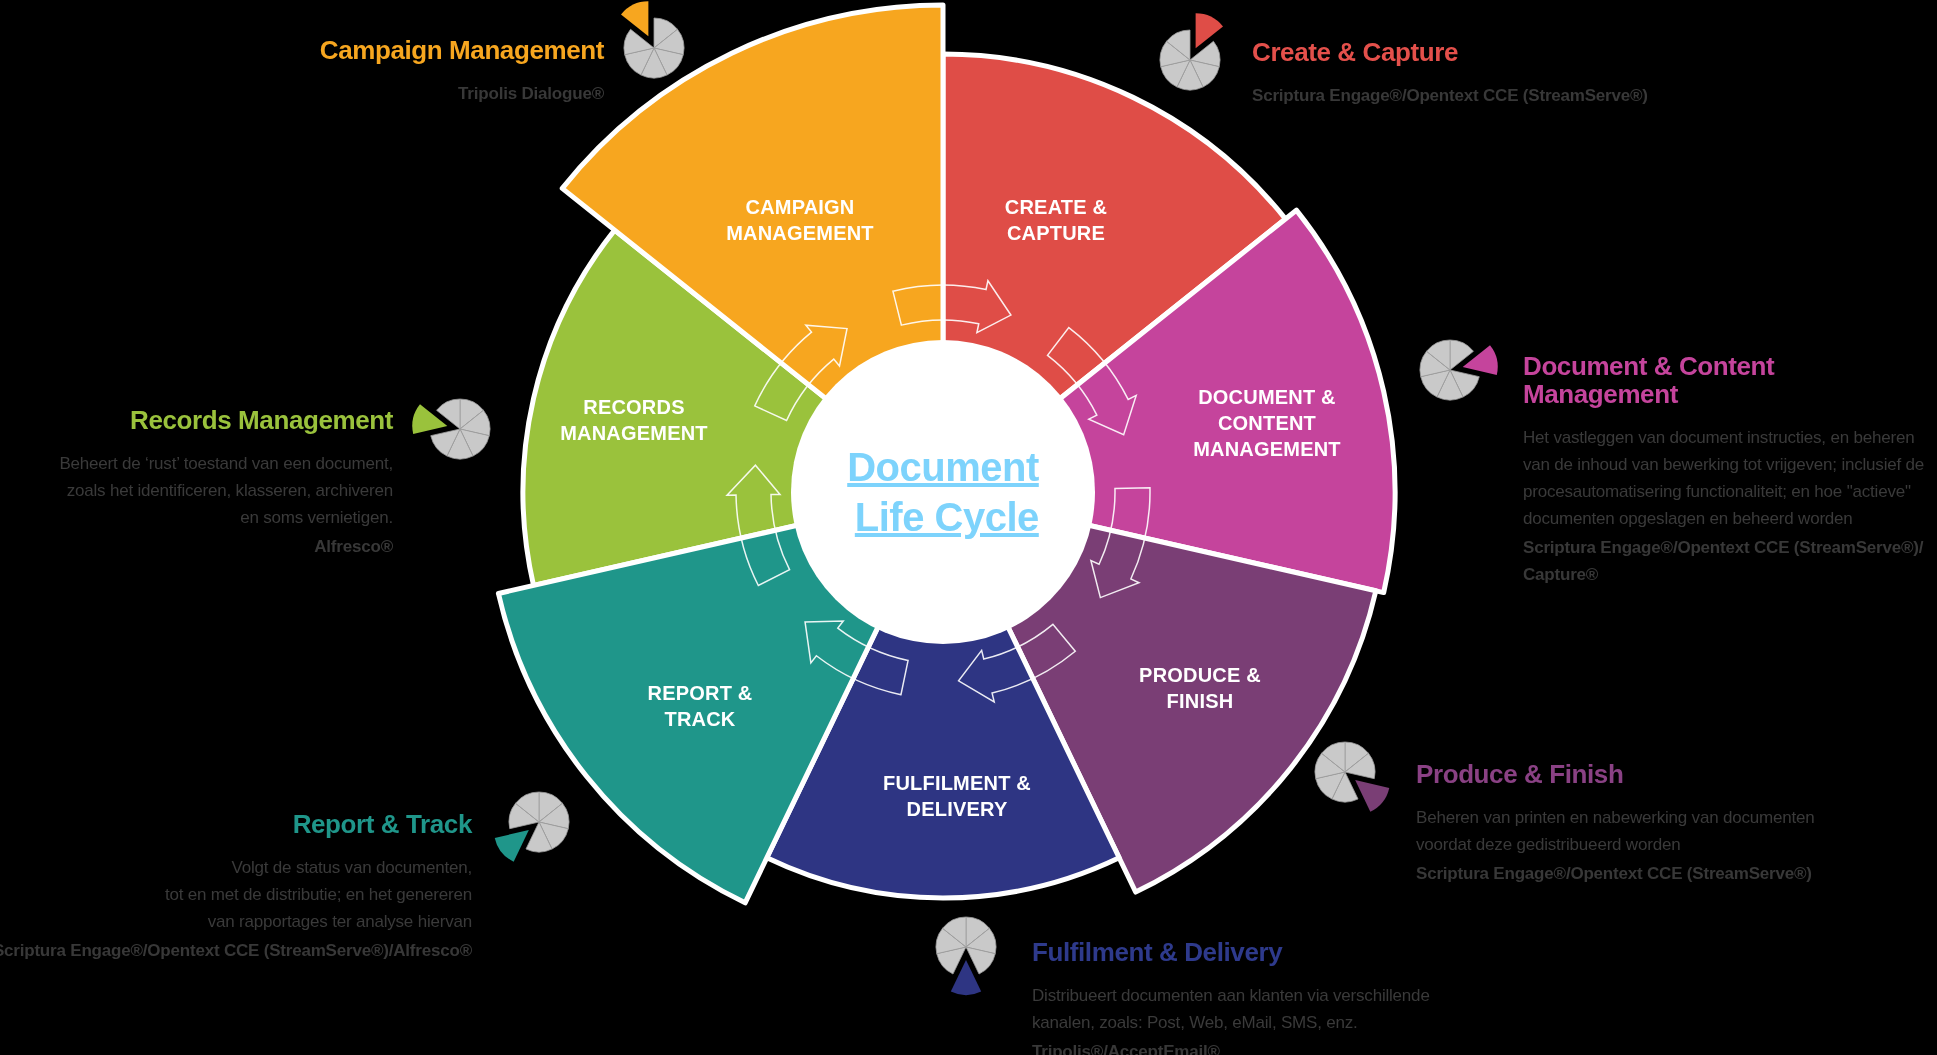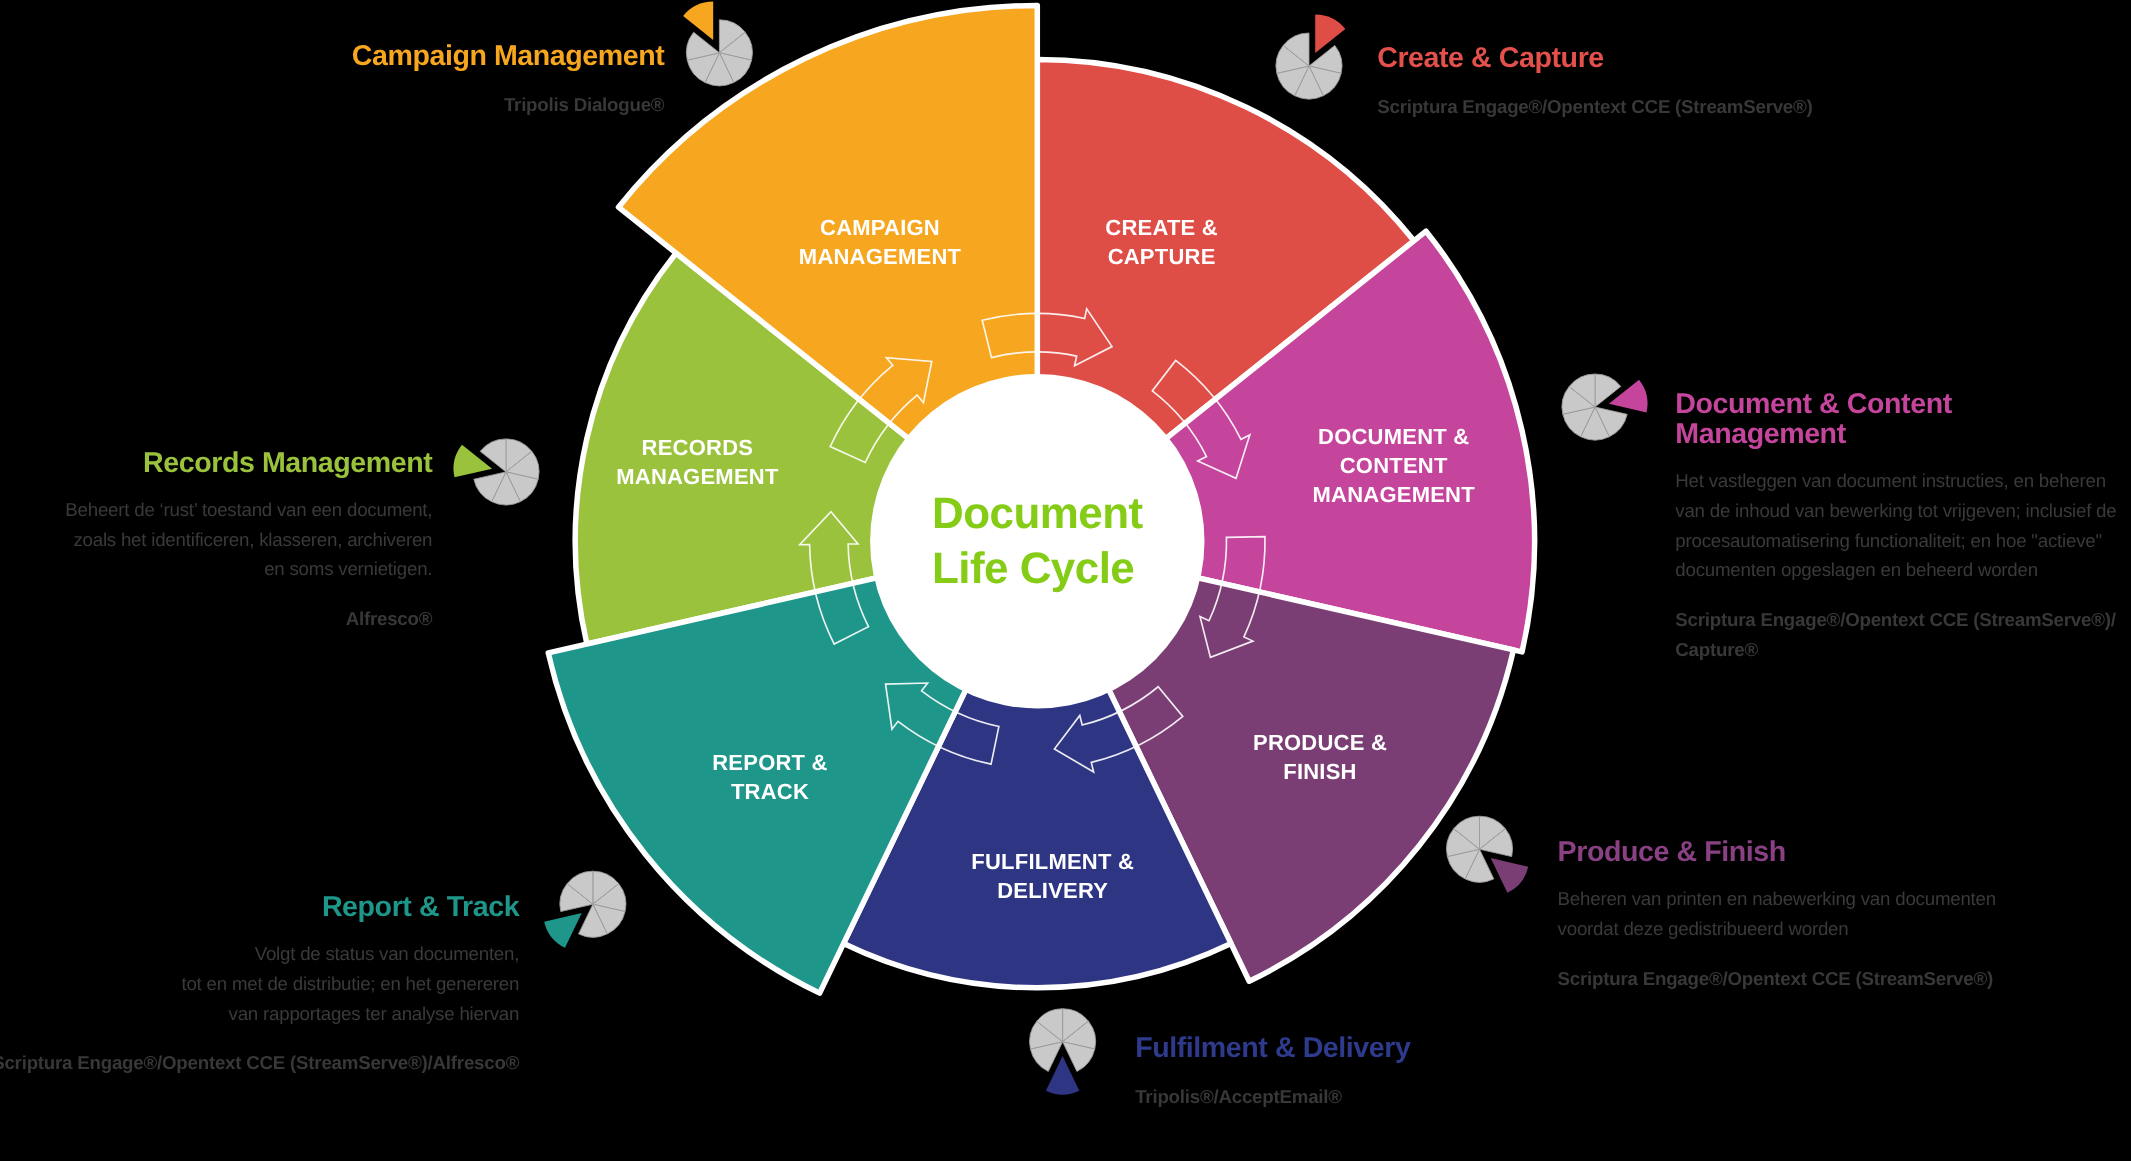--- a/index.html
+++ b/index.html
@@ -1,29 +1,29 @@
 <!DOCTYPE html>
 <html><head>
 <meta charset="utf-8">
 <title>Document Life Cycle</title>
 <style>
   html,body{margin:0;padding:0;background:#000;}
   #page{position:relative;width:1937px;height:1055px;background:#000;overflow:hidden;
         font-family:"Liberation Sans",sans-serif;}
   #wheel{position:absolute;left:0;top:0;}
   .mini-pie{position:absolute;width:120px;height:120px;}
-  .center-label{position:absolute;transform:translate(-50%,-50%);text-align:left;
+  .center-label{position:absolute;transform:translate(-50%,-50%);text-align:right;
         font-size:40px;font-weight:bold;line-height:50px;letter-spacing:-0.5px;
-        color:#84cc16;white-space:pre-line;}
+        color:#7dd3fc;white-space:pre-line;text-decoration:underline;}
   .caption{position:absolute;width:560px;}
   .caption.right{text-align:right;}
   .cap-title{font-size:26px;font-weight:bold;line-height:28px;letter-spacing:-0.4px;margin-bottom:16px;}
   .cap-desc{font-size:17px;color:#3a3a3a;line-height:27px;letter-spacing:-0.2px;white-space:pre-line;}
   .cap-products{font-size:17px;font-weight:bold;color:#383838;line-height:27px;letter-spacing:-0.2px;
-        white-space:pre-line;margin-top:18px;}
+        white-space:pre-line;margin-top:2px;}
   .caption-campaign{right:1333px;top:36px;}
   .caption-create{left:1252px;top:38px;width:660px;}
   .caption-dcm{left:1523px;top:352px;width:410px;}
   .caption-produce{left:1416px;top:760px;width:500px;}
   .caption-fulfilment{left:1032px;top:938px;width:500px;}
   .caption-report{right:1465px;top:810px;}
   .caption-records{right:1544px;top:406px;}
   svg text.wedge-label{fill:#fff;font-family:"Liberation Sans",sans-serif;
         font-weight:bold;font-size:20px;letter-spacing:0.2px;text-anchor:middle;}
 </style>
@@ -160,20 +160,22 @@
 
   <div class="caption caption-produce">
     <div class="cap-title" style="color: rgb(138, 65, 132);">Produce &amp; Finish</div>
     <div class="cap-desc">Beheren van printen en nabewerking van documenten
 voordat deze gedistribueerd worden</div>
     <div class="cap-products">Scriptura Engage®/Opentext CCE (StreamServe®)</div>
   </div>
 
   <div class="caption caption-fulfilment">
     <div class="cap-title" style="color: rgb(46, 58, 140);">Fulfilment &amp; Delivery</div>
+    <div class="cap-desc">Distribueert documenten aan klanten via verschillende
+kanalen, zoals: Post, Web, eMail, SMS, enz.</div>
     <div class="cap-products">Tripolis®/AcceptEmail®</div>
   </div>
 
   <div class="caption right caption-report">
     <div class="cap-title" style="color: rgb(31, 150, 138);">Report &amp; Track</div>
     <div class="cap-desc">Volgt de status van documenten,
 tot en met de distributie; en het genereren
 van rapportages ter analyse hiervan</div>
     <div class="cap-products">Scriptura Engage®/Opentext CCE (StreamServe®)/Alfresco®</div>
   </div>

